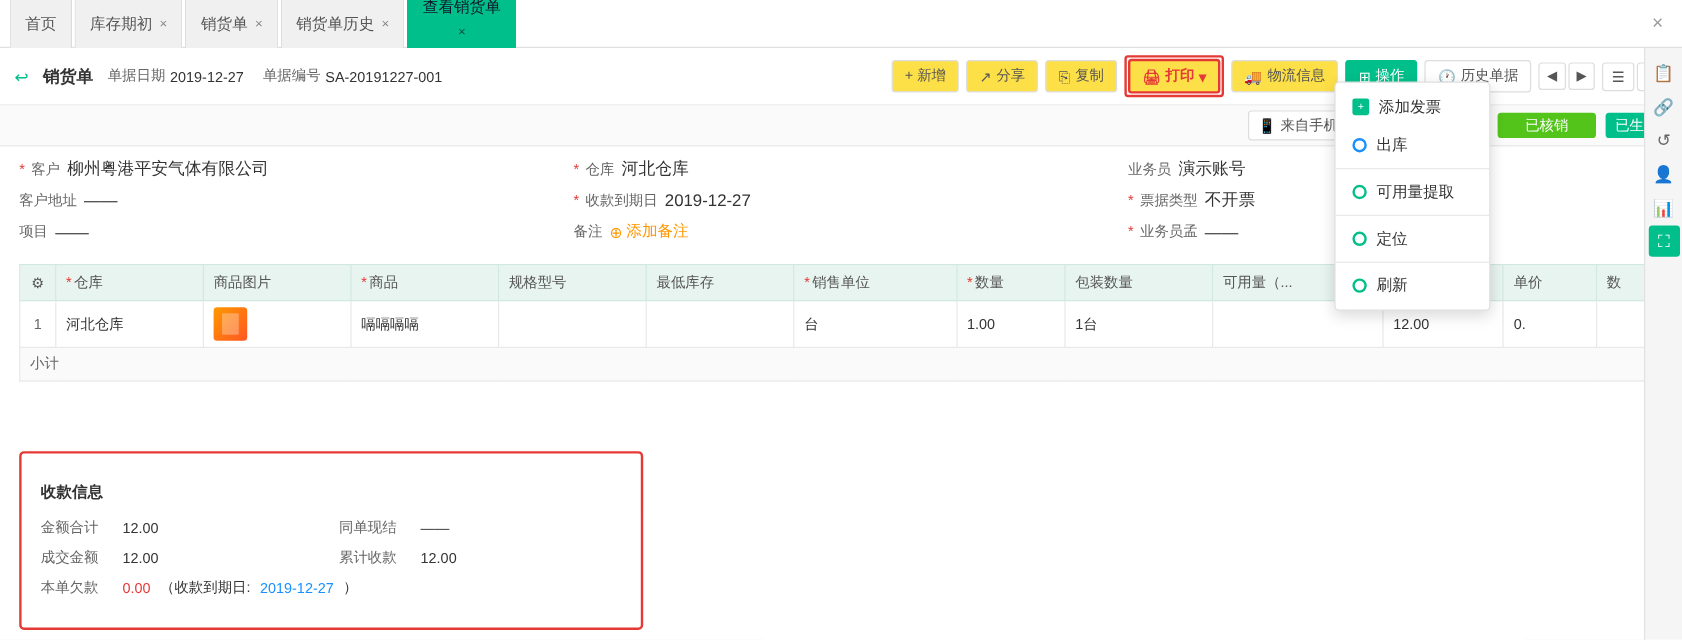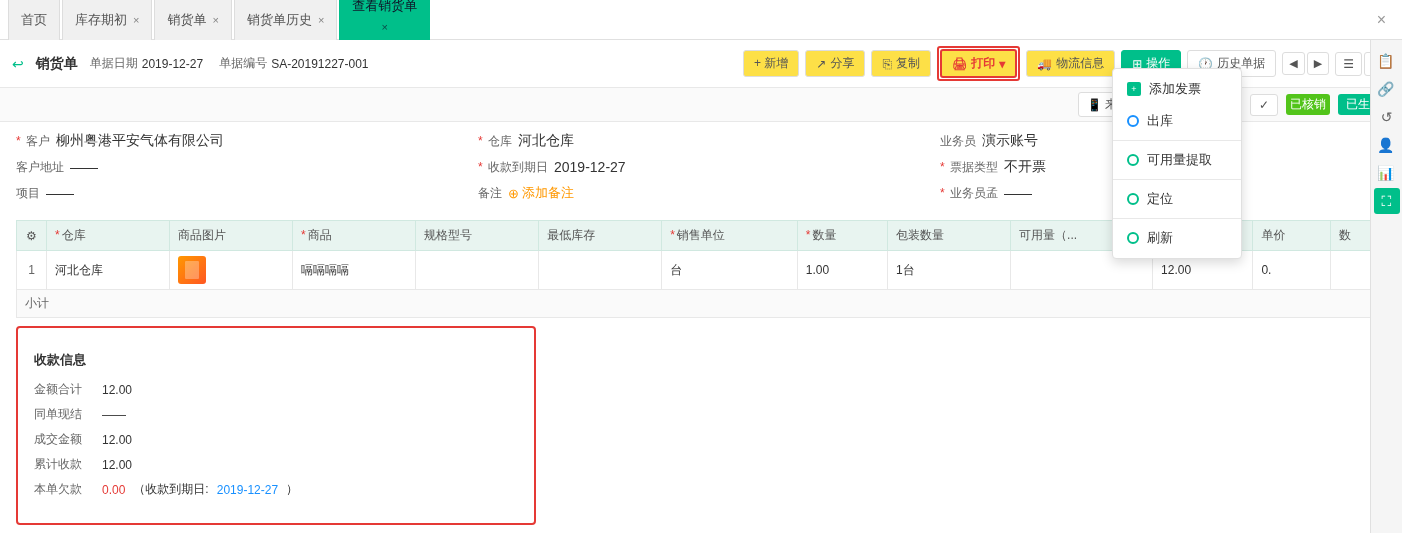--- a/index.html
+++ b/index.html
@@ -56,21 +56,21 @@
     
     .toolbar2 {
       display: flex; align-items: center; padding: 4px 12px; gap: 8px;
       border-bottom: 1px solid #e8e8e8; background: #fafafa; flex-shrink: 0;
     }
     .btn-sm {
       display: flex; align-items: center; gap: 3px; padding: 3px 8px;
       border: 1px solid #ddd; border-radius: 3px; cursor: pointer; font-size: 12px;
       background: #fff; color: #555; white-space: nowrap;
     }
-    .badge-success { background: #52c41a; color: #fff; border-radius: 3px; padding: 2px 4px; font-size: 12px; border: none; }
+    .badge-success { background: #52c41a; color: #fff; border-radius: 3px; padding: 2px 23px; font-size: 12px; border: none; }
     .badge-green { background: #00bf8a; color: #fff; border-radius: 3px; padding: 2px 8px; font-size: 12px; border: none; }
     .spacer { flex: 1; }
 
     
     .form-area { padding: 10px 16px; flex-shrink: 0; }
     .form-row { display: flex; align-items: center; gap: 16px; margin-bottom: 8px; }
     .form-field { display: flex; align-items: center; gap: 6px; flex: 1; }
     .field-label { color: #666; font-size: 12px; white-space: nowrap; }
     .required { color: #e53935; margin-right: 2px; }
     .field-value { color: #333; font-size: 14px; font-weight: 400; }
@@ -89,21 +89,21 @@
     
     .product-thumb { width: 28px; height: 28px; background: linear-gradient(135deg, #ff9800, #ff5722); border-radius: 3px; display: flex; align-items: center; justify-content: center; }
     .product-thumb-inner { width: 14px; height: 18px; background: rgba(255,255,255,0.3); border-radius: 1px; }
 
     
     .payment-box {
       margin: 8px 16px; border: 2px solid #e53935; border-radius: 4px;
       padding: 23px 16px; background: #fff; max-width: 520px;
     }
     .payment-title { font-weight: bold; font-size: 13px; margin-bottom: 10px; }
-    .payment-grid { display: grid; grid-template-columns: 1fr; gap: 4px 13px; }
+    .payment-grid { display: grid; grid-template-columns: 1fr 1fr; gap: 4px 13px; }
     .payment-row { display: flex; align-items: center; gap: 8px; padding: 2px 0; }
     .pay-label { color: #666; font-size: 12px; min-width: 60px; }
     .pay-value { color: #333; font-size: 12px; font-weight: 500; }
     .pay-value.red { color: #e53935; }
     .pay-value.date { color: #1890ff; }
 
     
     .right-sidebar {
       position: absolute; right: 0; top: 40px; width: 32px;
       display: flex; flex-direction: column; align-items: center;

